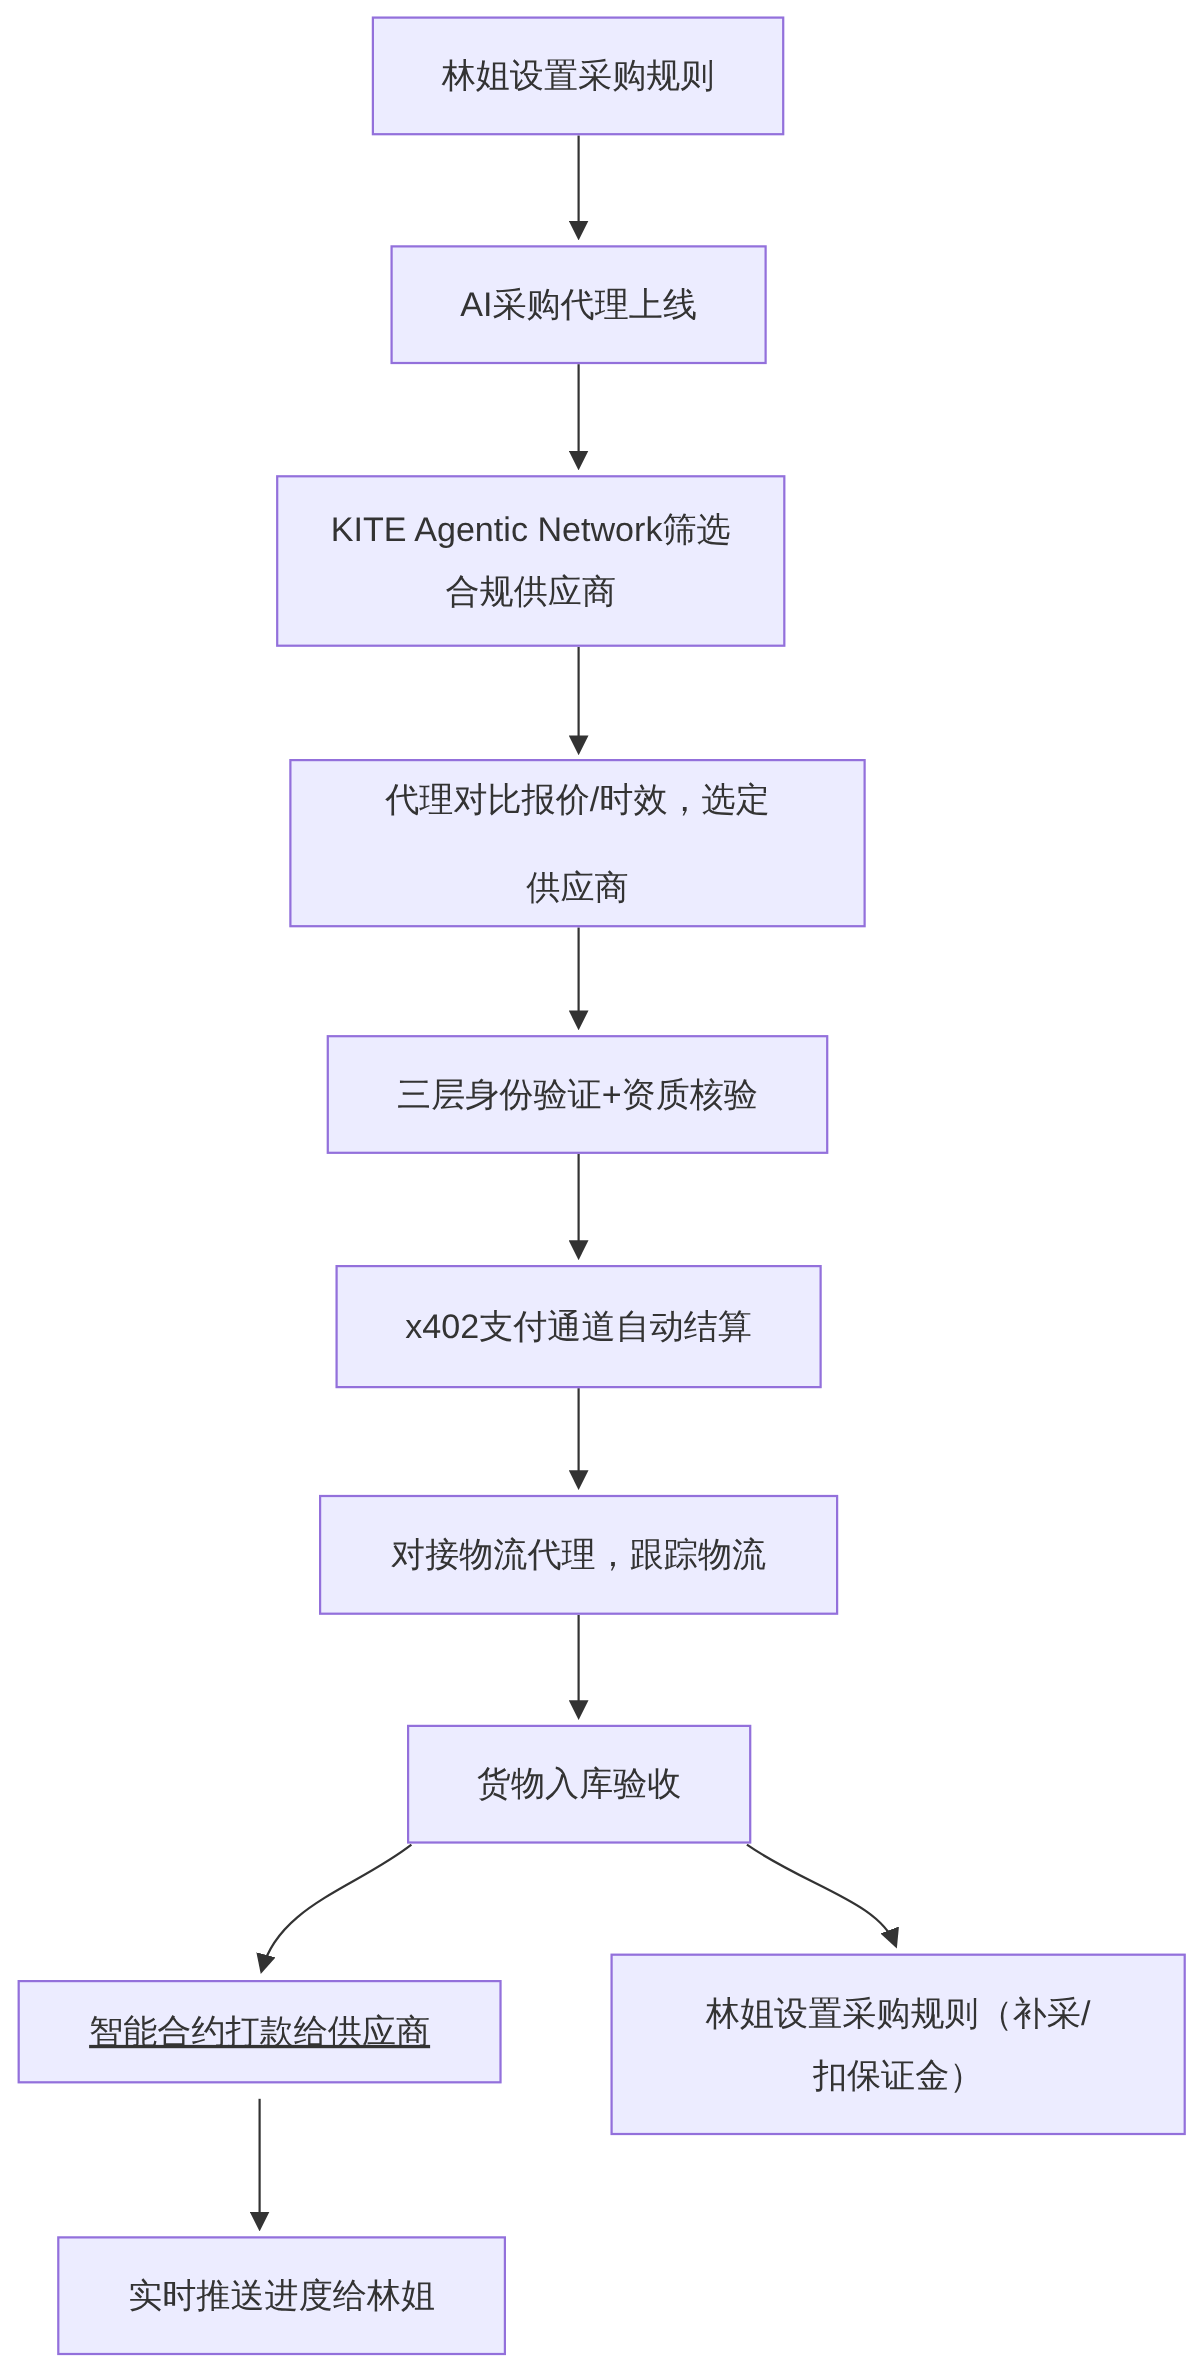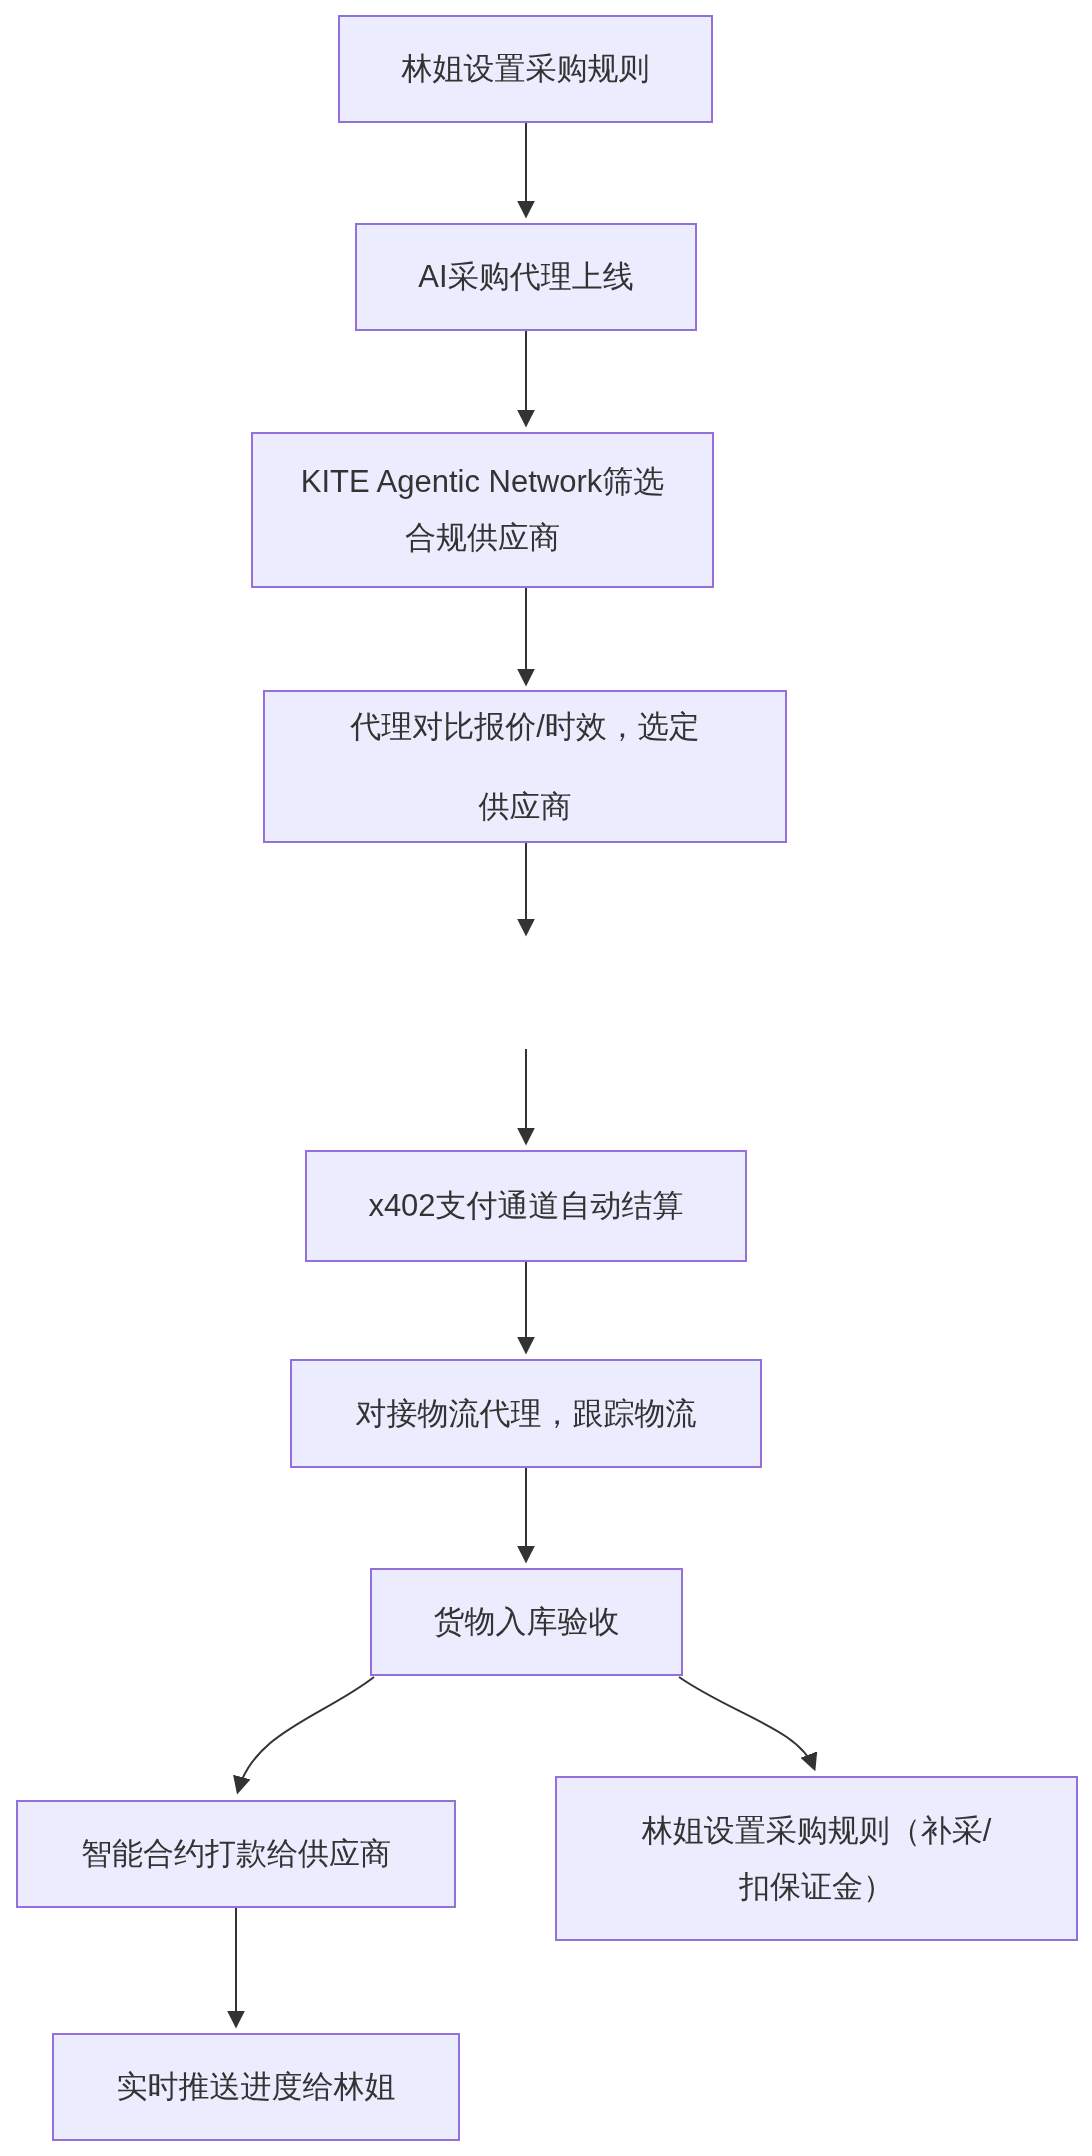--- a/index.html
+++ b/index.html
@@ -26,21 +26,21 @@
   .node .line { line-height:56px; white-space:nowrap; }
   
   #n1  { left:338px; top:15px;   width:375px; height:108px; }
   #n2  { left:355px; top:223px;  width:342px; height:108px; }
   #n3  { left:251px; top:432px;  width:463px; height:156px; }
   #n4  { left:263px; top:690px;  width:524px; height:153px;gap:24px; }
   #n5  { left:297px; top:941px;  width:456px; height:108px; }
   #n6  { left:305px; top:1150px; width:442px; height:112px; }
   #n7  { left:290px; top:1359px; width:472px; height:109px; }
   #n8  { left:370px; top:1568px; width:313px; height:108px; }
-  #n9  { left:16px;  top:1800px; width:440px; height:108px; }
+  #n9  { left:16px;  top:1800px; width:440px; height:94px;text-decoration:underline; }
   #n10 { left:555px; top:1776px; width:523px; height:165px; }
   #n11 { left:32px;  top:2033px; width:408px; height:108px;margin-left:20px; }
 </style>
 </head>
 <body>
 
 <div class="canvas" style="--bg: #FFFFFF; --fill: #ECECFF; --border: #9370DB; --text: #333333; --edge: #333333;">
 
   <svg class="edges" viewBox="0 0 1092 2156" xmlns="http://www.w3.org/2000/svg" aria-hidden="true">
     <defs>
@@ -71,20 +71,23 @@
   <div class="node" id="n3">
     <div class="line">KITE Agentic Network筛选</div>
     <div class="line">合规供应商</div>
   </div>
 
   <div class="node" id="n4">
     <div class="line">代理对比报价/时效，选定</div>
     <div class="line">供应商</div>
   </div>
 
+  <div class="node" id="n5">
+    <div class="line">三层身份验证+资质核验</div>
+  </div>
 
   <div class="node" id="n6">
     <div class="line">x402支付通道自动结算</div>
   </div>
 
   <div class="node" id="n7">
     <div class="line">对接物流代理，跟踪物流</div>
   </div>
 
   <div class="node" id="n8">

